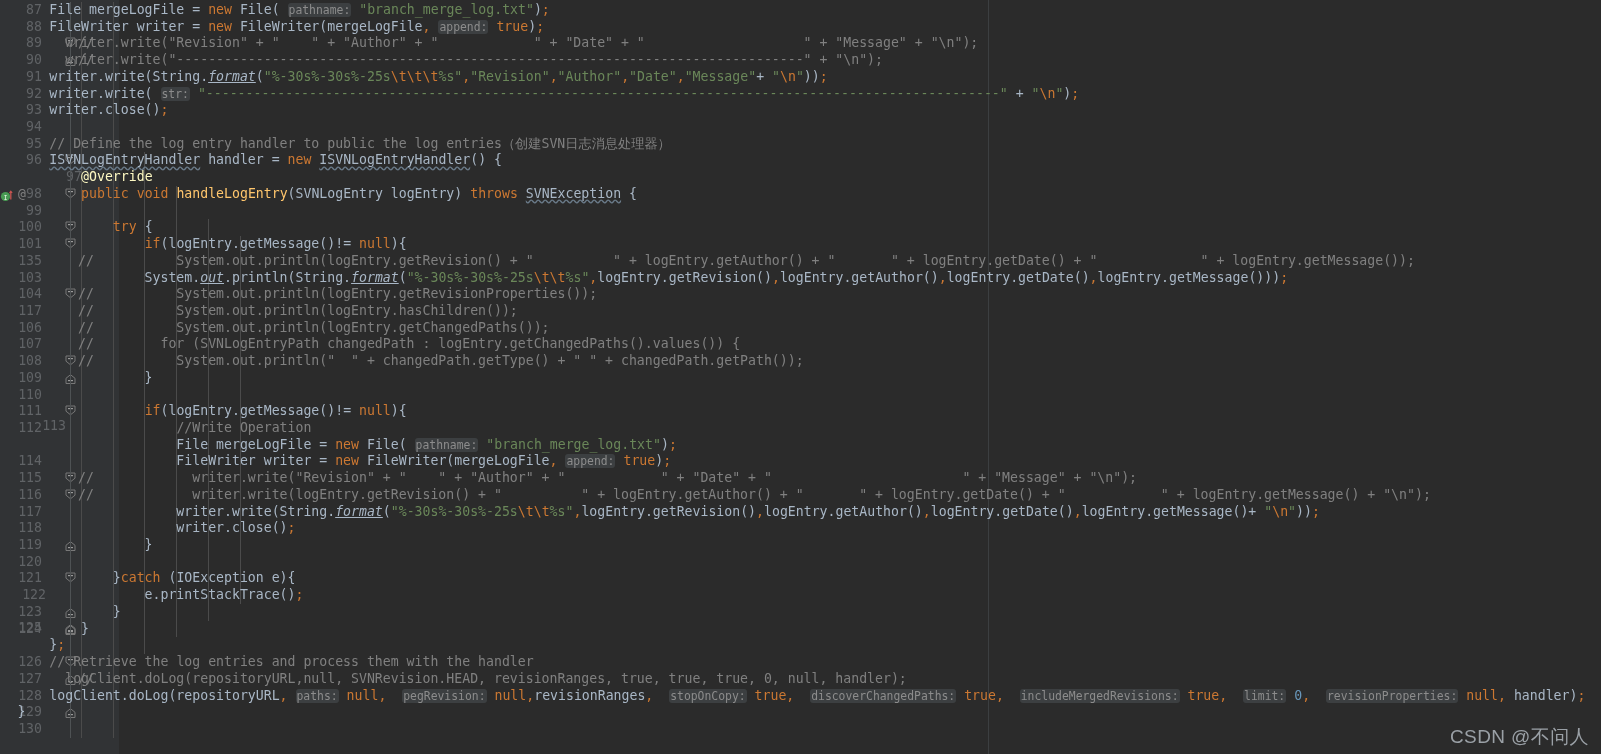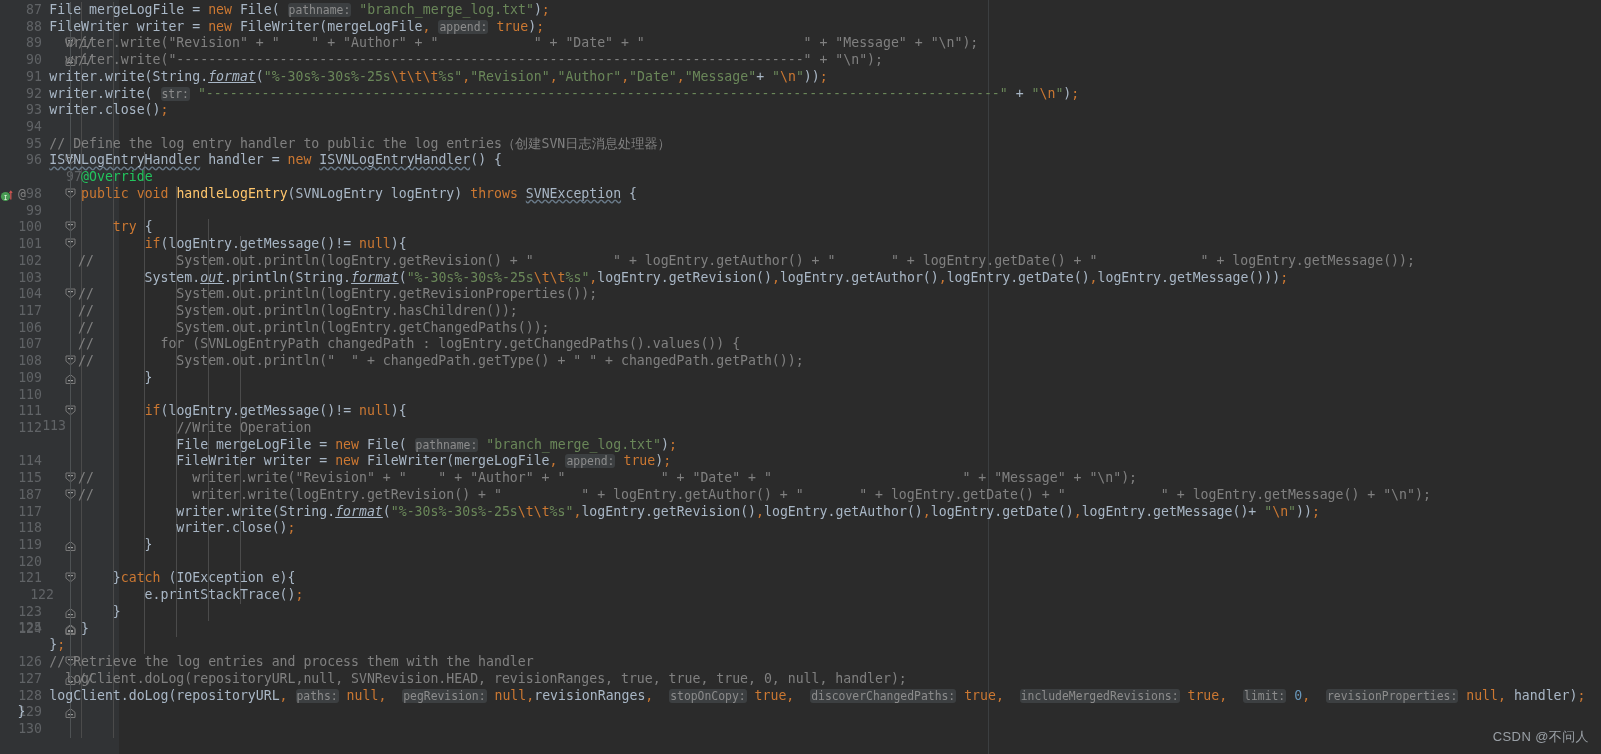--- a/index.html
+++ b/index.html
@@ -35,31 +35,31 @@
   
   .margin-guide{position:absolute;top:0;bottom:0;width:1px;background:#3c3f41;}
 
   
   .kw      {color:#cc7832;}         
   .str     {color:#6a8759;}         
   .strEsc  {color:#cc7832;}         
   .cmt     {color:#808080;}
   .fn      {color:#ffc66d;}         
   .static  {color:#a9b7c6;font-style:italic;text-decoration:underline;}
-  .annot   {color:#22c55e;}         
+  .annot   {color:#fef9c3;}         
   .num     {color:#6897bb;}
   .punctc  {color:#cc7832;}         
   .err     {text-decoration:underline wavy #6a7b8a;text-decoration-skip-ink:none;}
   .hintparam{
     background:#3c3f41;color:#8c8c8c;border-radius:3px;
     padding:0 1px;font-size:11.4px;
   }
   .watermark{
     position:absolute;right:12px;bottom:8px;
-    color:#9aa0a6;font-family:"Liberation Sans",sans-serif;font-size:13px;
+    color:#9aa0a6;font-family:"Liberation Sans",sans-serif;font-size:19px;
     letter-spacing:.4px;
   }
   .ovr-icon{position:absolute;left:0;top:2px;width:13px;height:13px;}
   .at-icon{position:absolute;left:18px;top:0px;color:#808080;font-size:13px;}
 </style>
 </head>
 <body>
 
 <div class="editor">
 
@@ -162,21 +162,21 @@
       <div class="gutter-line" style="position: absolute; left: 0px; top: 236.08px; width: 119px; height: 16.72px;">
         <span class="lnum">101</span>
         <span class="fold">
           <svg width="13" height="15" viewBox="0 0 13 15">
             <path d="M2 2 h9 v5.2 l-4.5 3.6 L2 7.2 Z" fill="none" stroke="#787878" stroke-width="1"></path>
             <line x1="4" y1="4.6" x2="9" y2="4.6" stroke="#9a9a9a" stroke-width="1.2"></line>
           </svg>
         </span>
       </div>
       <div class="gutter-line" style="position: absolute; left: 0px; top: 252.8px; width: 119px; height: 16.72px;">
-        <span class="lnum">102</span>
+        <span class="lnum">135</span>
         <span class="cmt cmark">//</span>
       </div>
       <div class="gutter-line" style="position: absolute; left: 0px; top: 269.52px; width: 119px; height: 16.72px;">
         <span class="lnum">103</span>
       </div>
       <div class="gutter-line" style="position: absolute; left: 0px; top: 286.24px; width: 119px; height: 16.72px;">
         <span class="lnum">104</span>
         <span class="fold">
           <svg width="13" height="15" viewBox="0 0 13 15">
             <path d="M2 2 h9 v5.2 l-4.5 3.6 L2 7.2 Z" fill="none" stroke="#787878" stroke-width="1"></path>
@@ -241,21 +241,21 @@
         <span class="lnum">115</span>
         <span class="fold">
           <svg width="13" height="15" viewBox="0 0 13 15">
             <path d="M2 2 h9 v5.2 l-4.5 3.6 L2 7.2 Z" fill="none" stroke="#787878" stroke-width="1"></path>
             <line x1="4" y1="4.6" x2="9" y2="4.6" stroke="#9a9a9a" stroke-width="1.2"></line>
           </svg>
         </span>
         <span class="cmt cmark">//</span>
       </div>
       <div class="gutter-line" style="position: absolute; left: 0px; top: 486.88px; width: 119px; height: 16.72px;">
-        <span class="lnum">187</span>
+        <span class="lnum">116</span>
         <span class="fold">
           <svg width="13" height="15" viewBox="0 0 13 15">
             <path d="M2 2 h9 v5.2 l-4.5 3.6 L2 7.2 Z" fill="none" stroke="#787878" stroke-width="1"></path>
             <line x1="4" y1="4.6" x2="9" y2="4.6" stroke="#9a9a9a" stroke-width="1.2"></line>
           </svg>
         </span>
         <span class="cmt cmark">//</span>
       </div>
       <div class="gutter-line" style="position: absolute; left: 0px; top: 503.6px; width: 119px; height: 16.72px;">
         <span class="lnum">117</span>
@@ -277,21 +277,21 @@
       </div>
       <div class="gutter-line" style="position: absolute; left: 0px; top: 570.48px; width: 119px; height: 16.72px;">
         <span class="lnum">121</span>
         <span class="fold">
           <svg width="13" height="15" viewBox="0 0 13 15">
             <path d="M2 2 h9 v5.2 l-4.5 3.6 L2 7.2 Z" fill="none" stroke="#787878" stroke-width="1"></path>
             <line x1="4" y1="4.6" x2="9" y2="4.6" stroke="#9a9a9a" stroke-width="1.2"></line>
           </svg>
         </span>
       </div>
-      <div class="gutter-line" style="position: absolute; left: 12px; top: 587.2px; width: 119px; height: 16.72px;">
+      <div class="gutter-line" style="position: absolute; left: 4px; top: 587.2px; width: 119px; height: 16.72px;">
         <span class="lnum">122</span>
       </div>
       <div class="gutter-line" style="position: absolute; left: 0px; top: 603.92px; width: 119px; height: 16.72px;">
         <span class="lnum">123</span>
         <span class="fold">
           <svg width="13" height="15" viewBox="0 0 13 15">
             <path d="M2 12.5 h9 v-5.2 L6.5 3.7 L2 7.3 Z" fill="none" stroke="#787878" stroke-width="1"></path>
             <line x1="4" y1="9.6" x2="9" y2="9.6" stroke="#9a9a9a" stroke-width="1.2"></line>
           </svg>
         </span>

